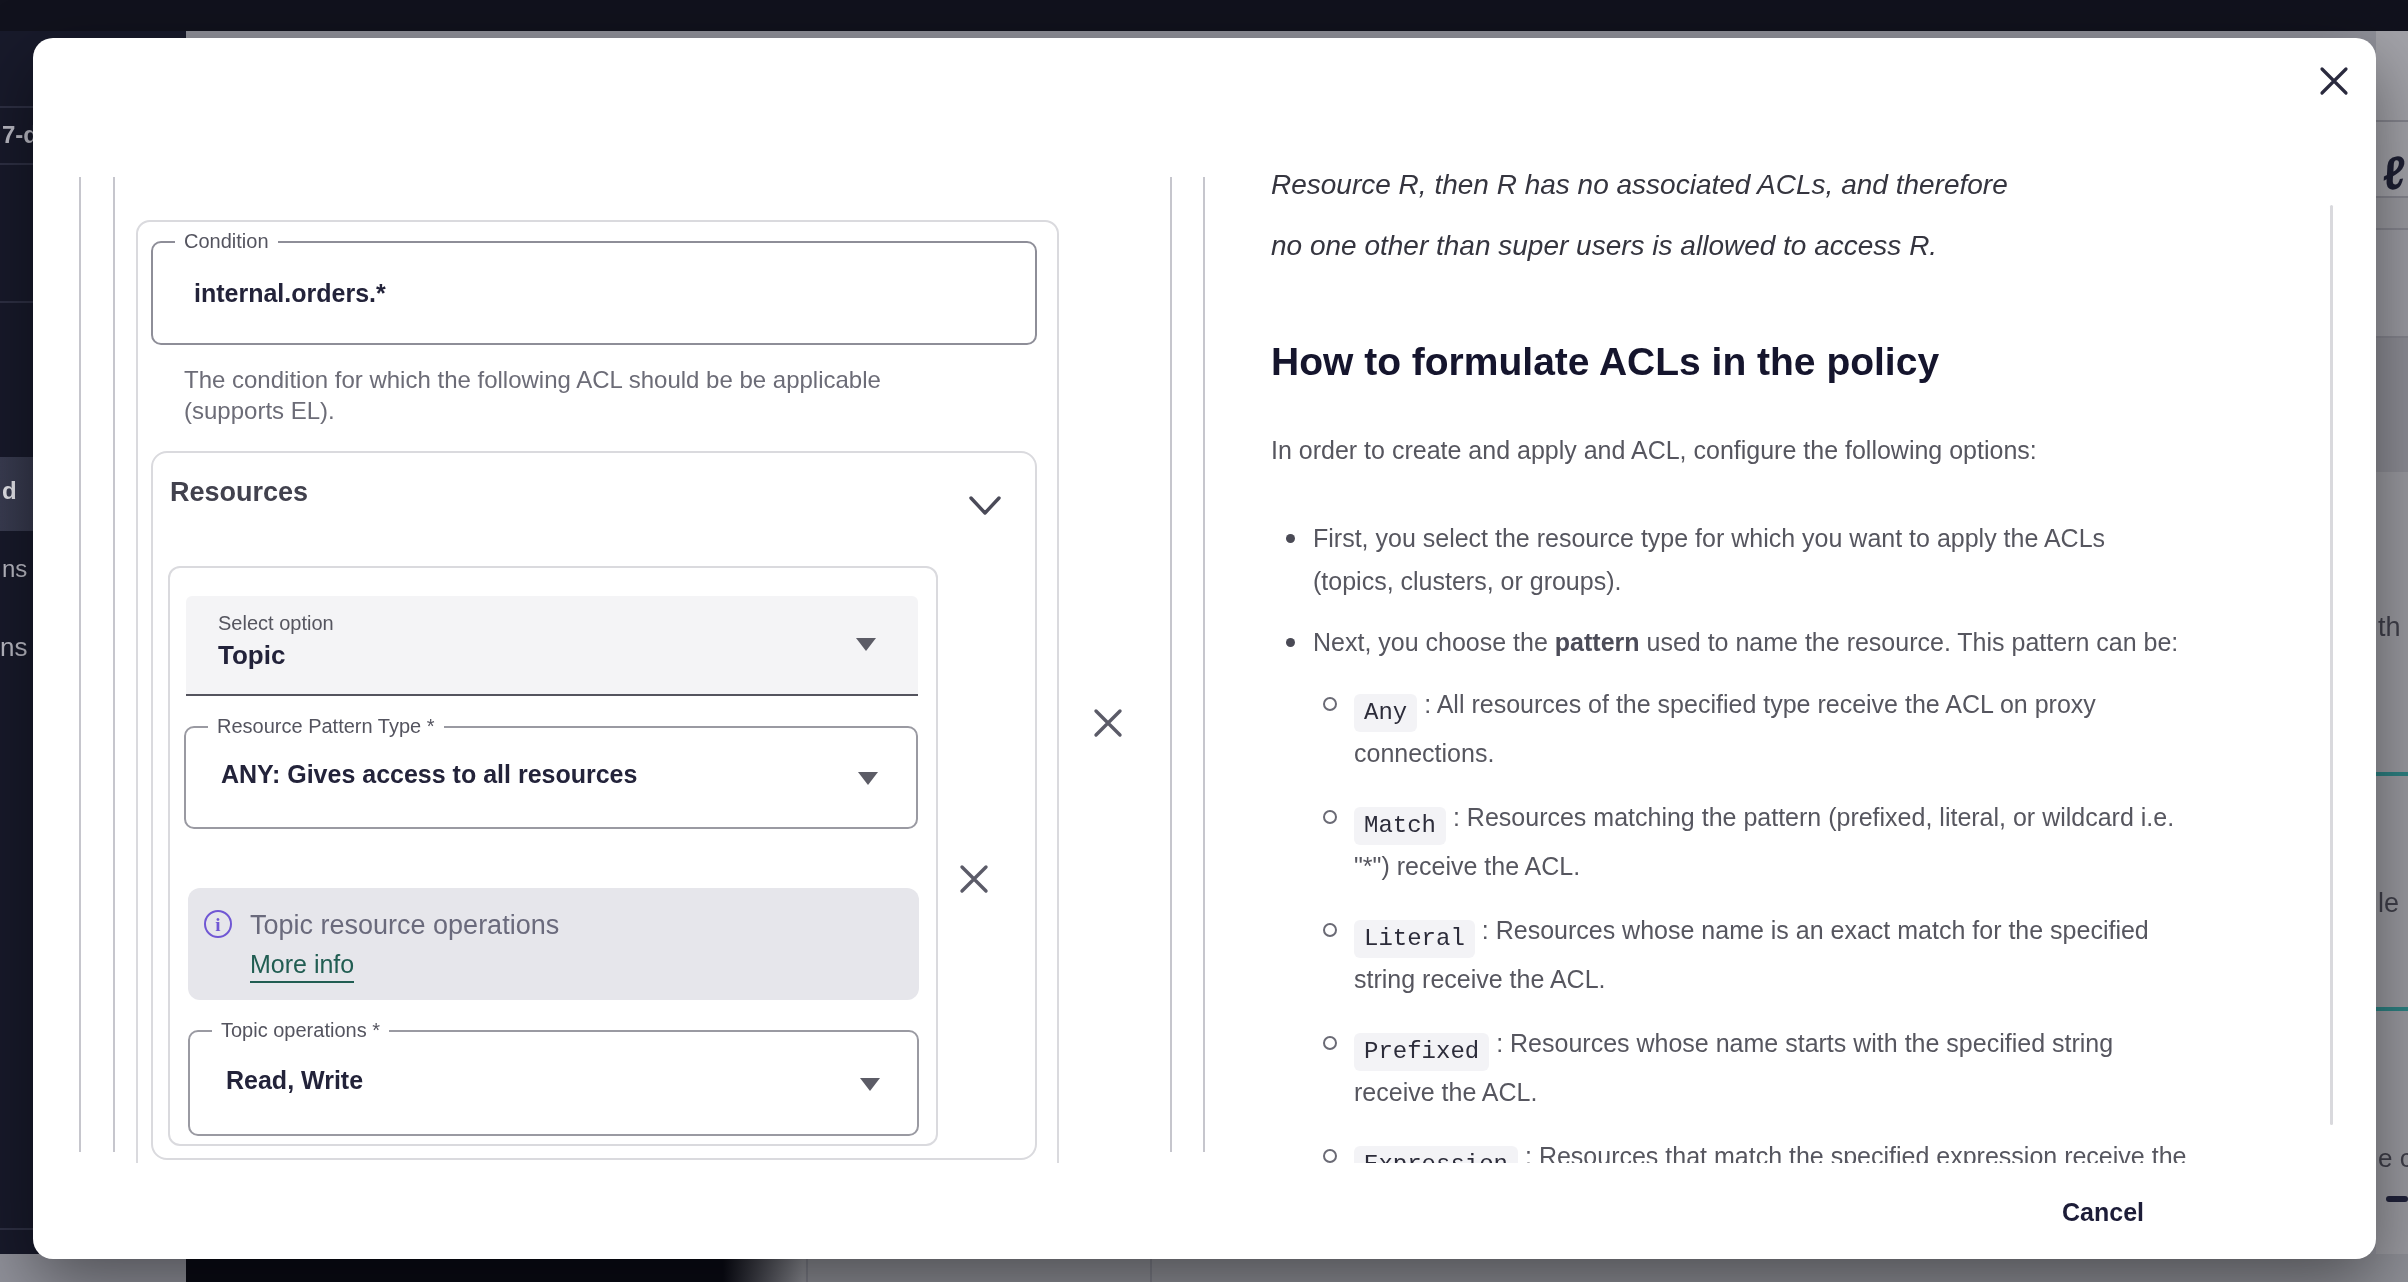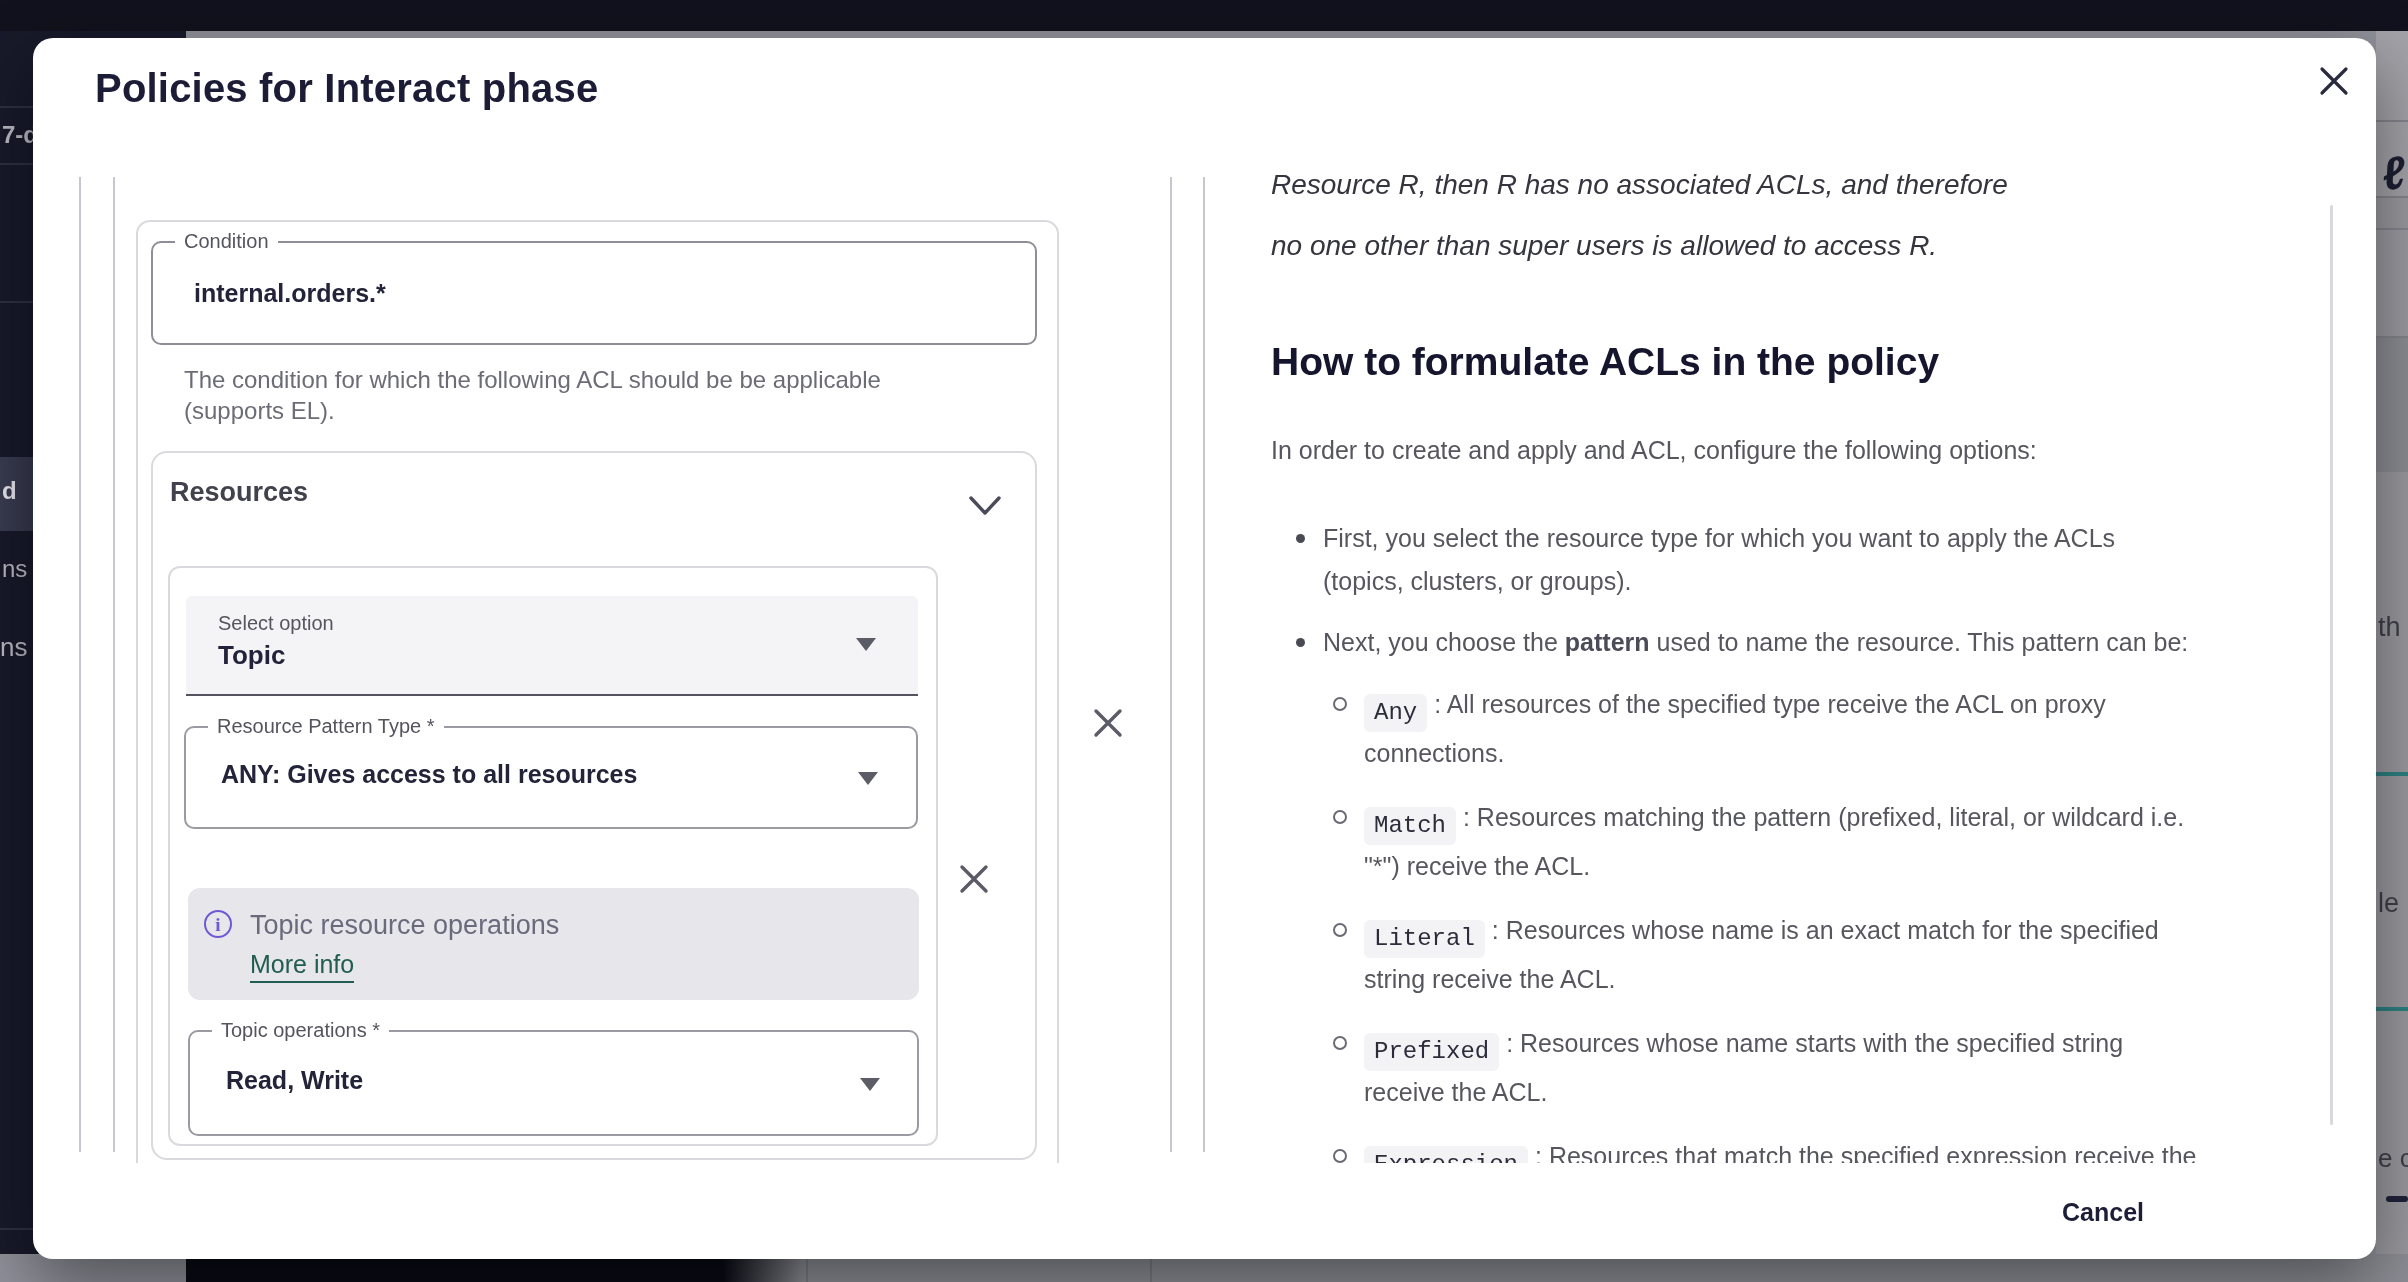--- a/index.html
+++ b/index.html
@@ -71,21 +71,21 @@
                color:#215d52; border-bottom:2.5px solid #215d52; padding-bottom:2px; cursor:pointer; }
 
   
   .docs { position:absolute; left:1238px; top:112px; width:1092px; height:1013px;
           overflow:hidden; color:#56565f; }
   .doc-quote { font-size:28px; font-style:italic; color:#35353f; line-height:61px;
                padding-top:4px; }
   .doc-h2 { margin-top:62px; font-size:39px; font-weight:800; color:#15152d; line-height:48px; }
   .doc-intro { margin-top:46px; font-size:25px; line-height:36px; }
   .doc-ul { margin-top:49px; list-style:none; padding-left:42px; font-size:25px; }
-  .doc-li { position:relative; line-height:43px; margin-bottom:18px;margin-left:10px; }
+  .doc-li { position:relative; line-height:43px; margin-bottom:18px; }
   .doc-li::before { content:''; position:absolute; left:-27px; top:17px; width:9px; height:9px;
                     border-radius:50%; background:#4a4a55; }
   .sub-ul { list-style:none; padding-left:41px; margin-top:19px; }
   .sub-li { position:relative; line-height:42px; margin-bottom:22px; }
   .sub-li::before { content:''; position:absolute; left:-31px; top:14px; width:10px; height:10px;
                     border:2px solid #6a6a75; border-radius:50%; background:transparent; }
   .chip { display:inline-block; background:#f3f3f6; border-radius:6px; padding:0 10px;
           height:38px; line-height:38px; font-family:"Liberation Mono", monospace;
           font-size:24px; color:#2c2c3a; vertical-align:-6px; }
   .b { font-weight:700; color:#4c4c58; }
@@ -140,21 +140,20 @@
     <div class="rtext" style="top:581px">th</div>
     <div class="rteal" style="top:741px"></div>
     <div class="rtext" style="top:857px">le</div>
     <div class="rteal" style="top:976px"></div>
     <div class="rtext" style="top:1112px; font-size:26px">e c</div>
     <div class="rdash"></div>
   </div>
 
   <div class="abs modal">
 
-    <div class="modal-title">Policies for Interact phase</div>
 
     <div class="close-x">
       <svg width="34" height="34" viewBox="0 0 34 34">
         <path d="M5 5 L29 29 M29 5 L5 29" stroke="#2a2a3e" stroke-width="3.2" stroke-linecap="round"></path>
       </svg>
     </div>
 
     <div class="vline" style="left:46px; top:139px; height:975px;"></div>
     <div class="vline" style="left:80px; top:139px; height:975px;"></div>
     <div class="vline" style="left:1137px; top:139px; height:975px;"></div>

